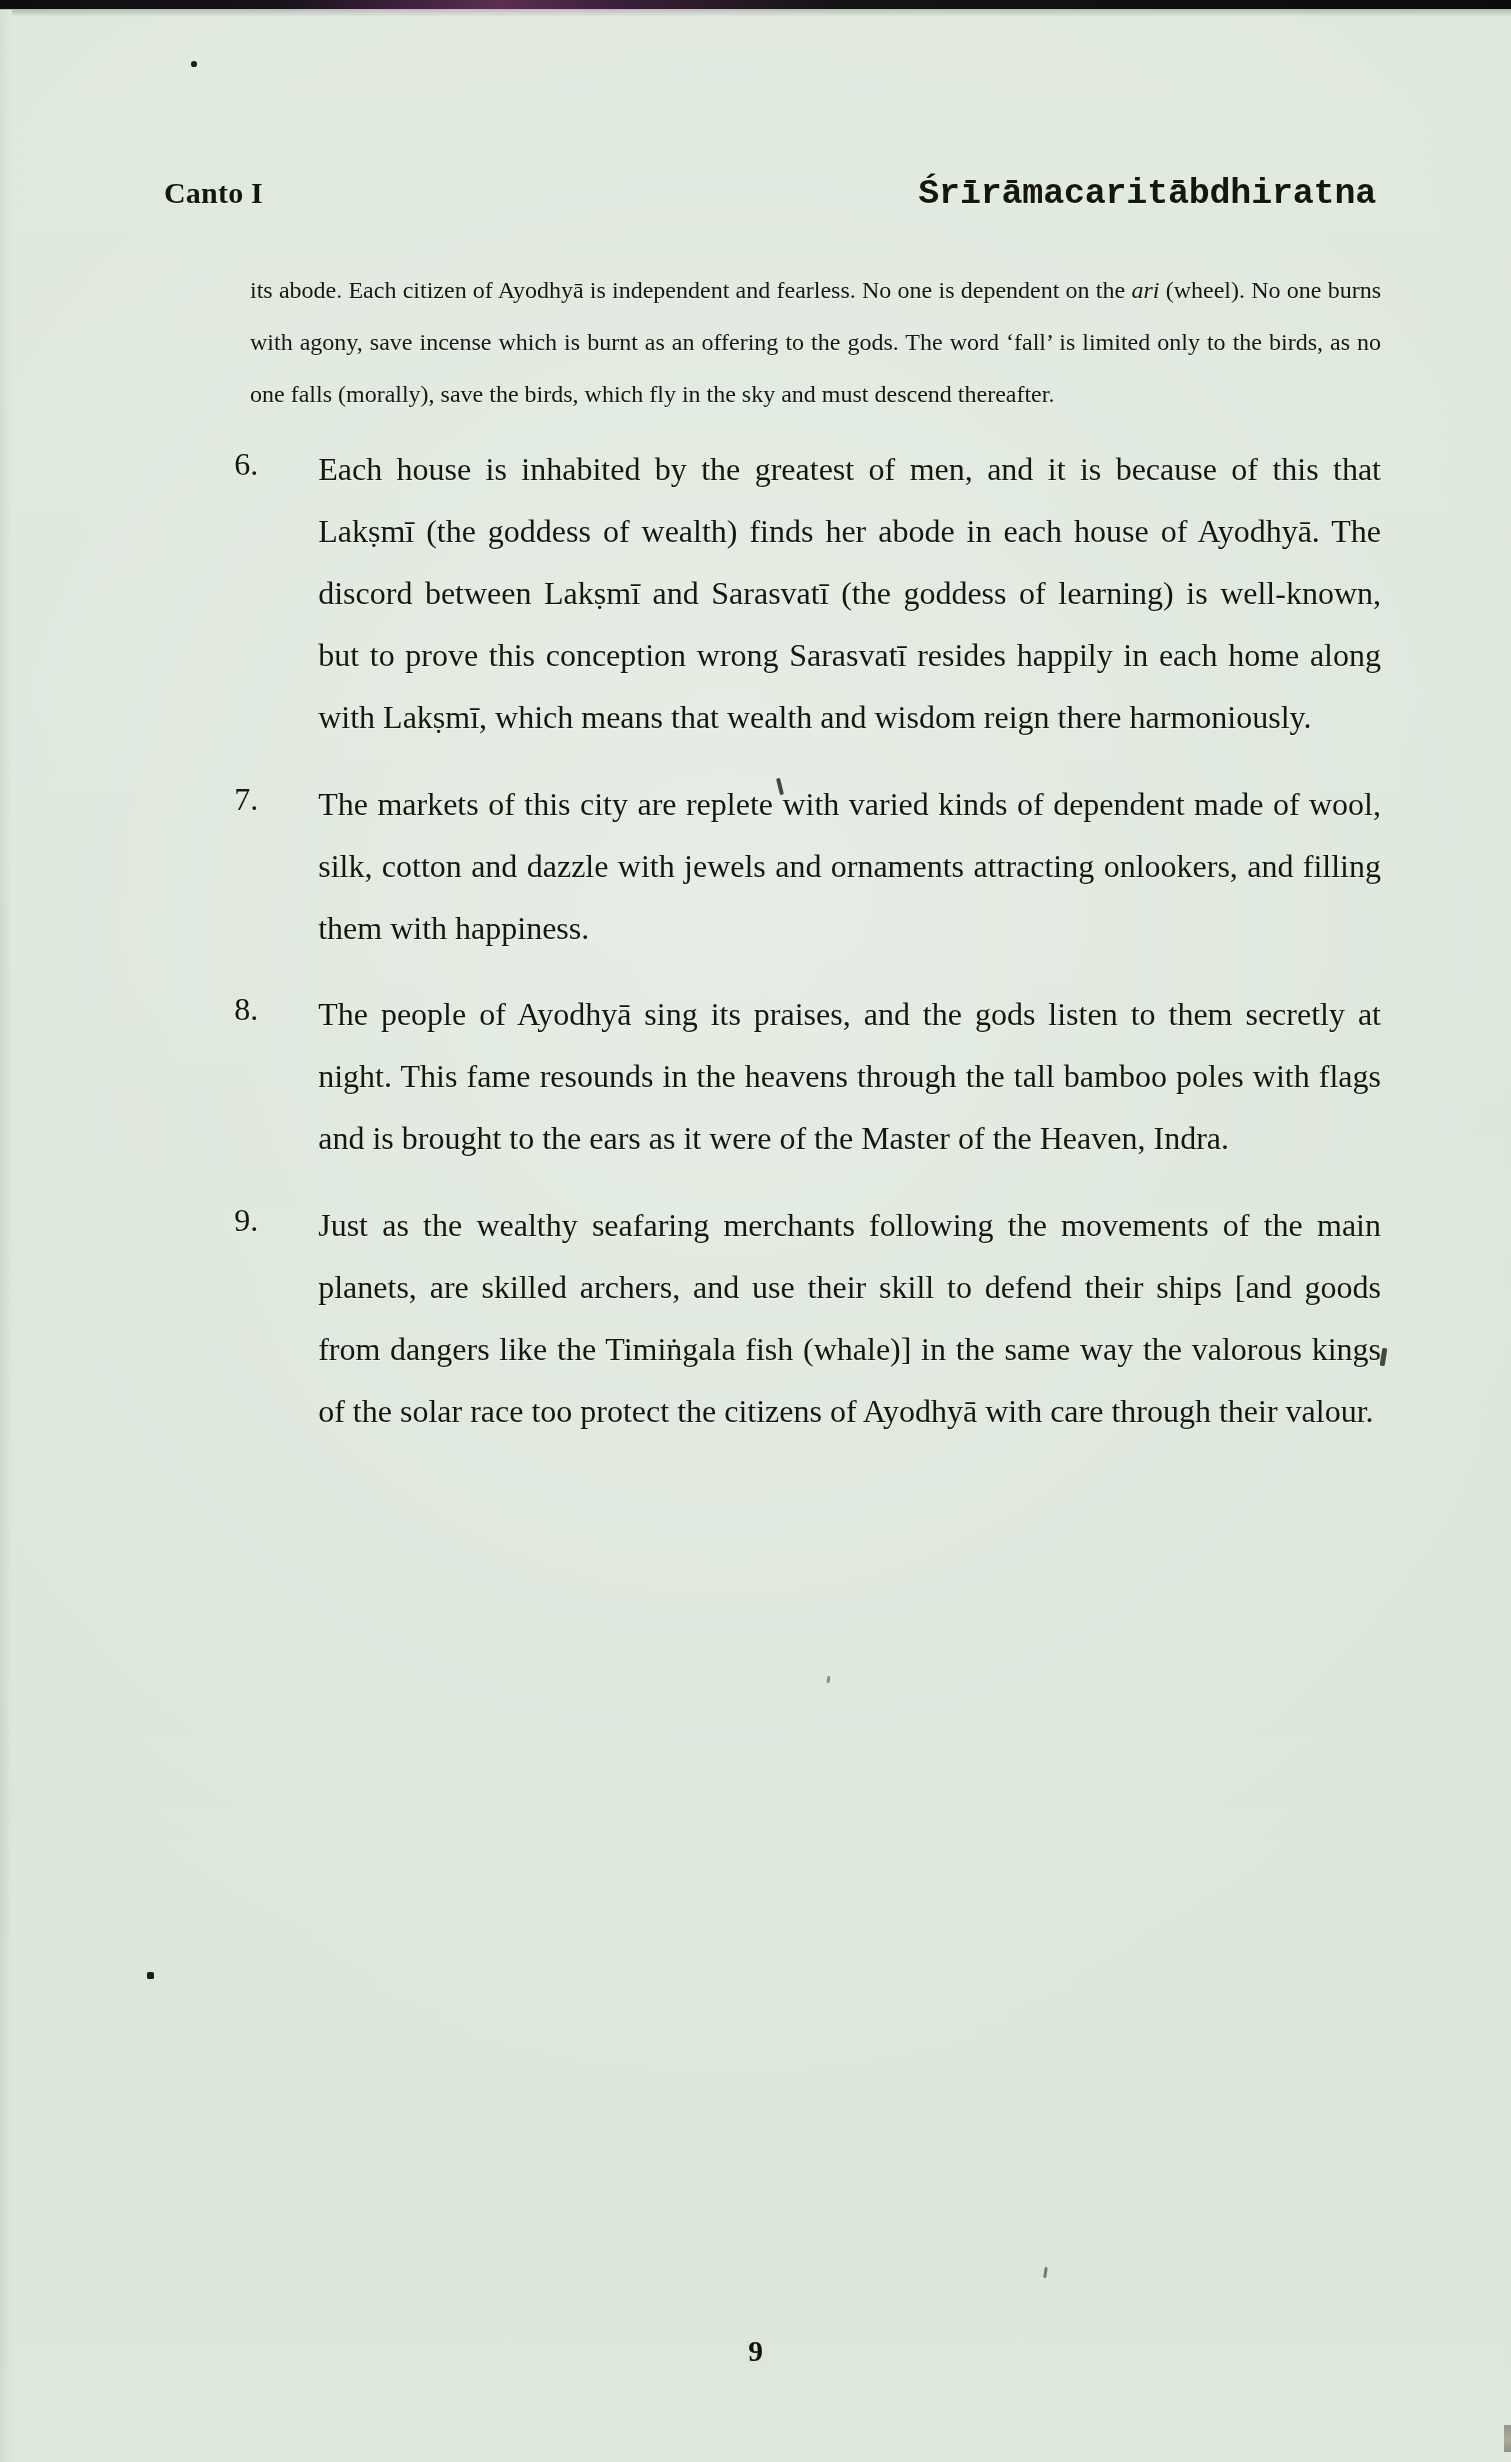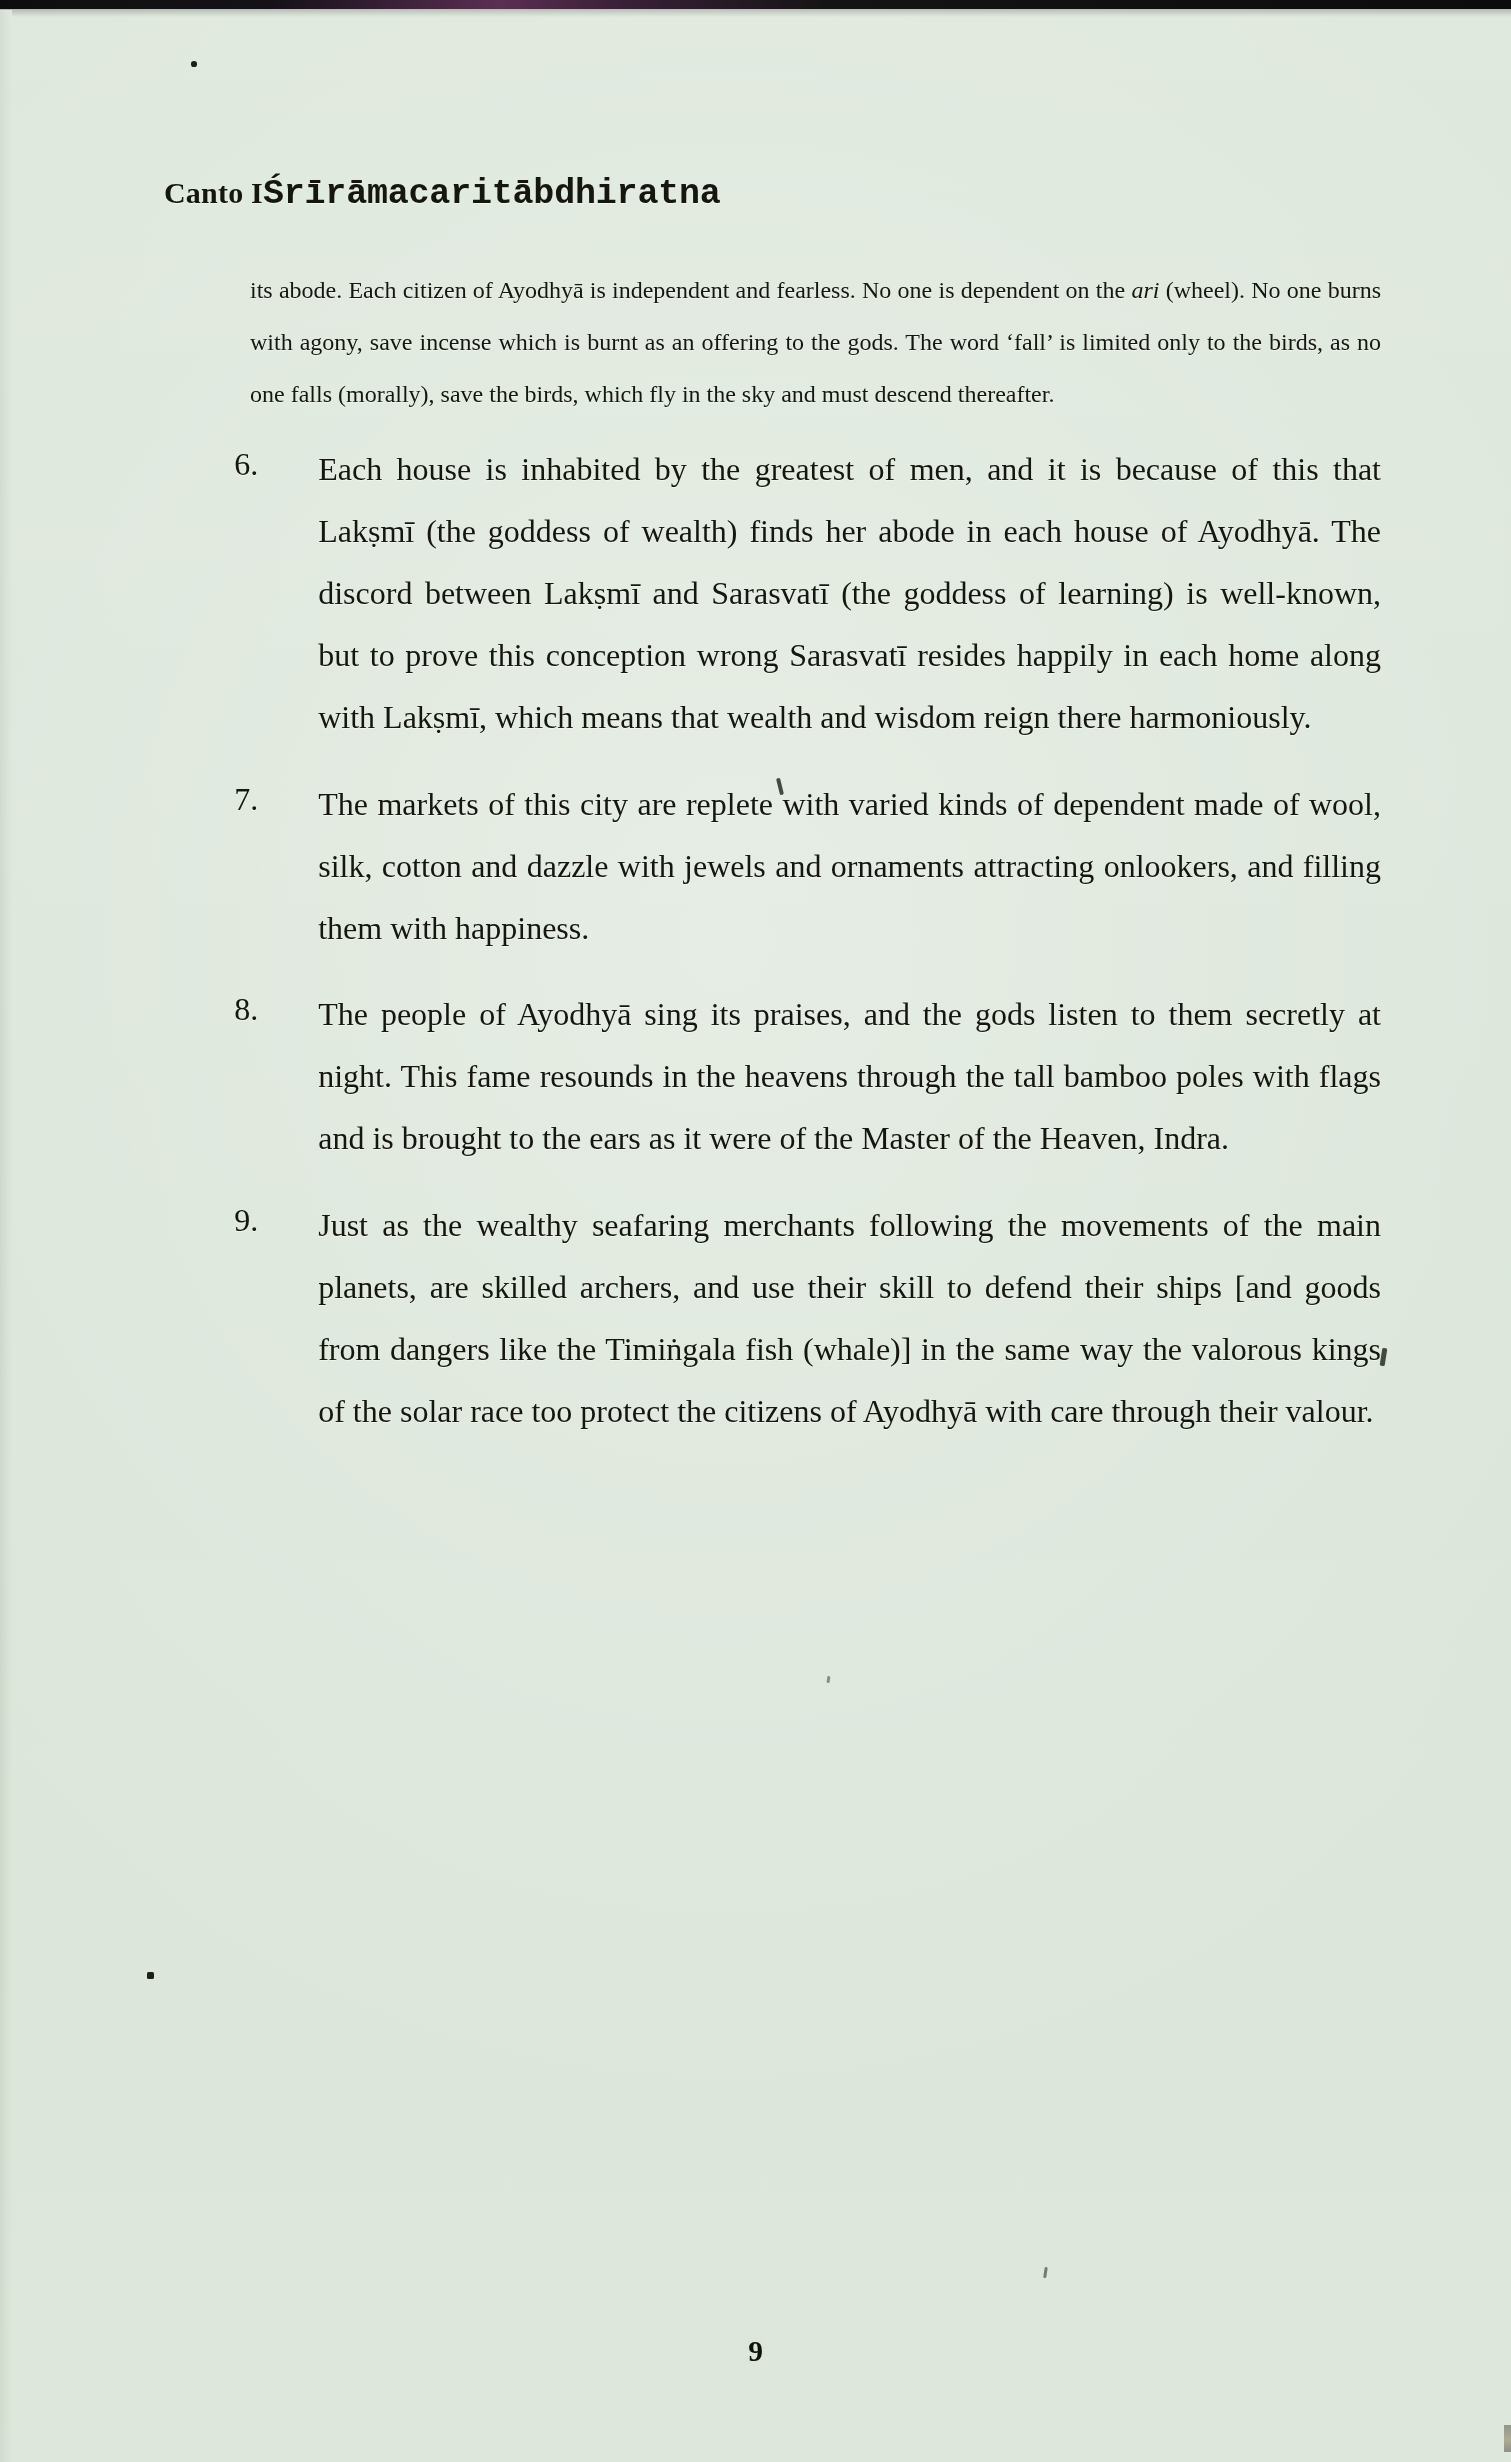--- a/index.html
+++ b/index.html
@@ -59,20 +59,21 @@
     pointer-events: none;
   }
 
   
   .running-head {
     position: absolute;
     top: 174px;
     left: 164px;
     right: 135px;
     display: flex;
+    justify-content: space-between;
     align-items: baseline;
     font-weight: 700;
     font-size: 30px;
     letter-spacing: 0.2px;
     text-shadow: 0 0.8px 0 rgba(255,255,255,.55);
   }
   .running-head .rh-left { font-family: "Liberation Serif", serif; }
   .running-head .rh-right {
     font-family: Liberation Mono, monospace;
     font-size: 35px;

